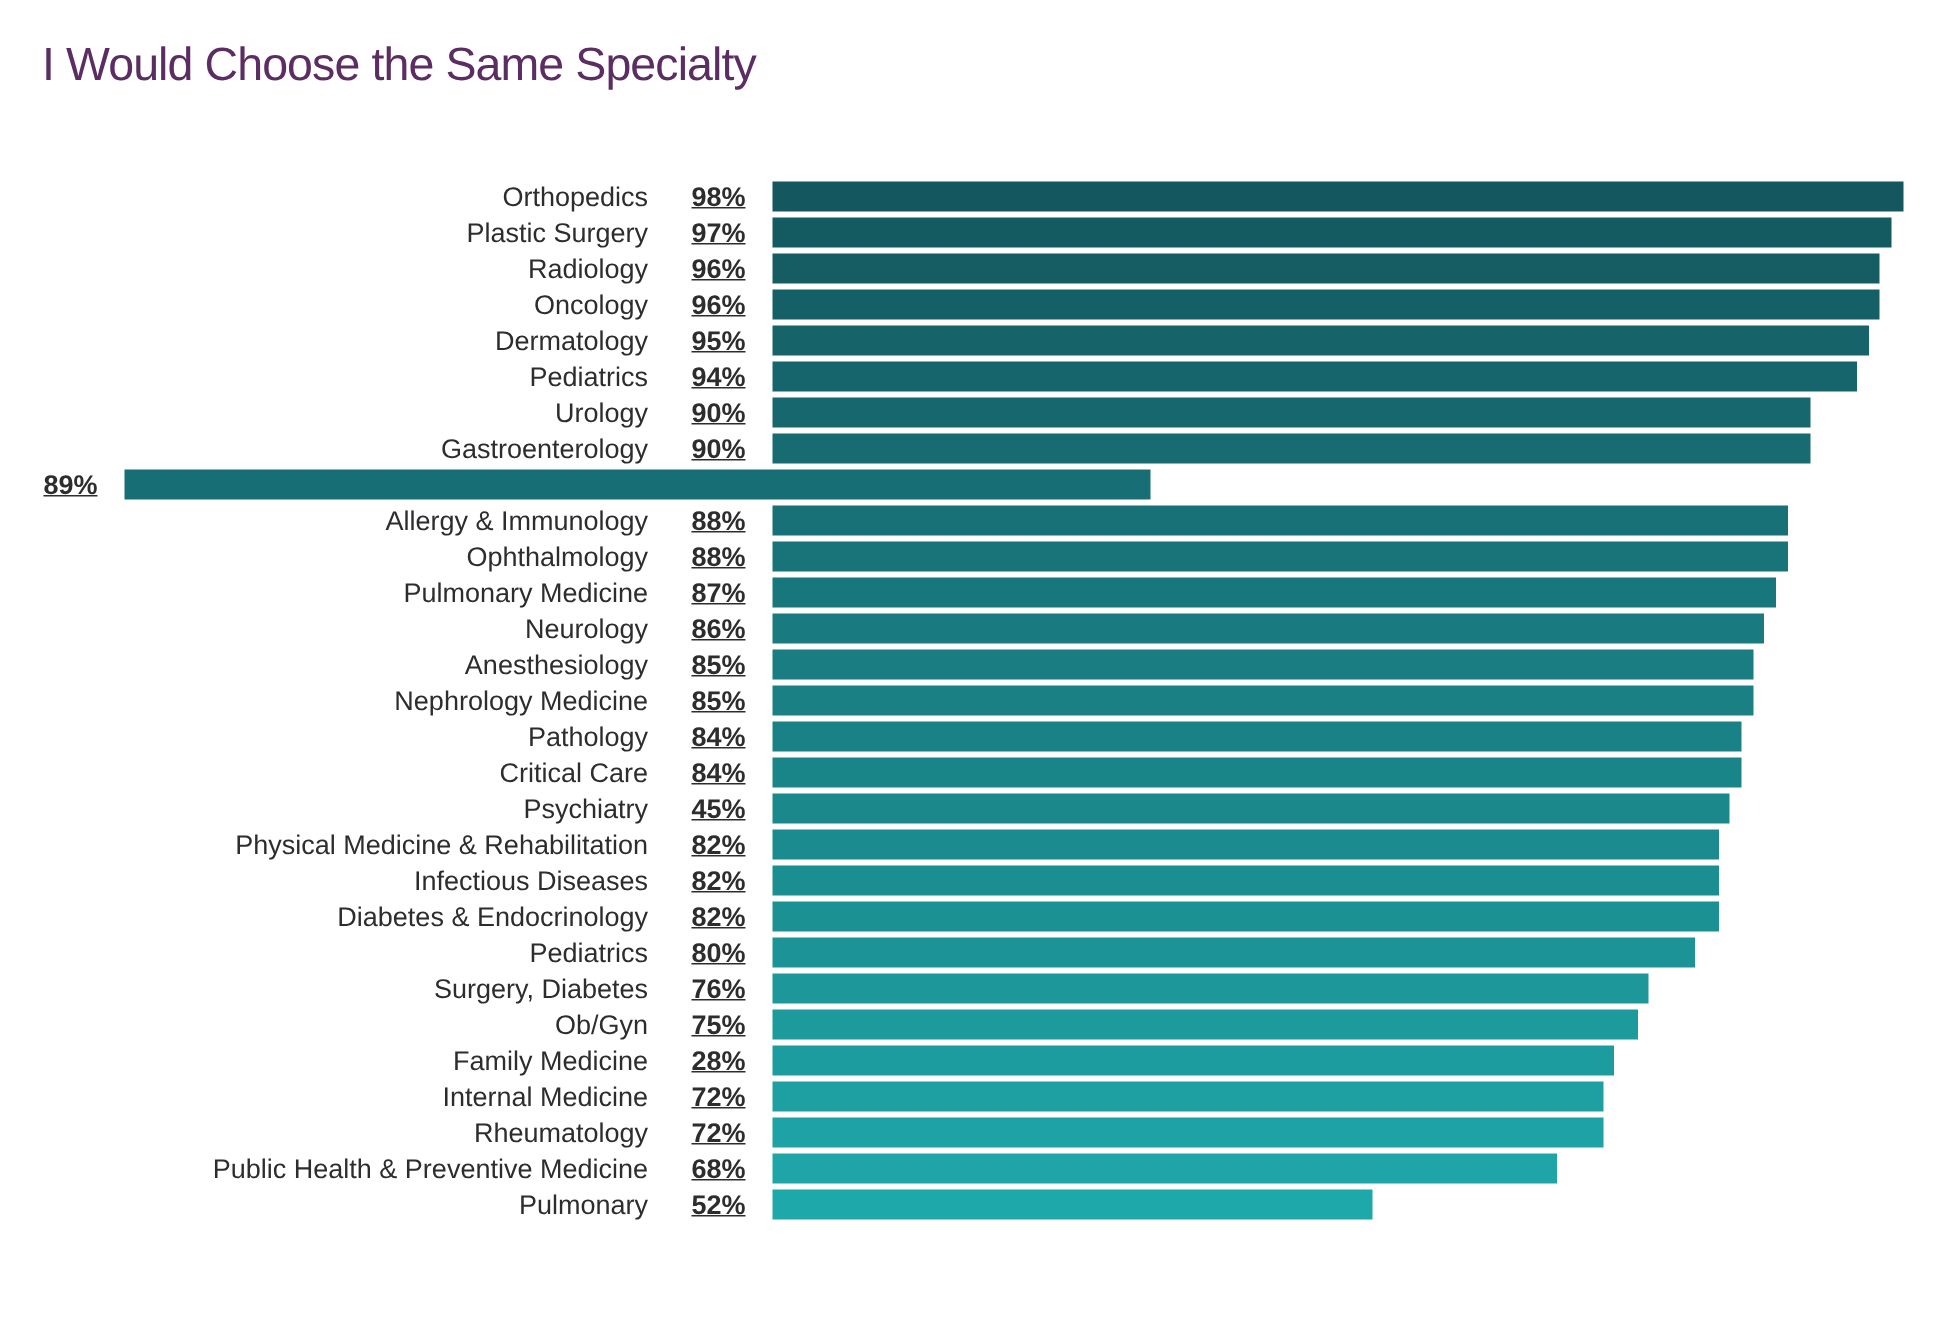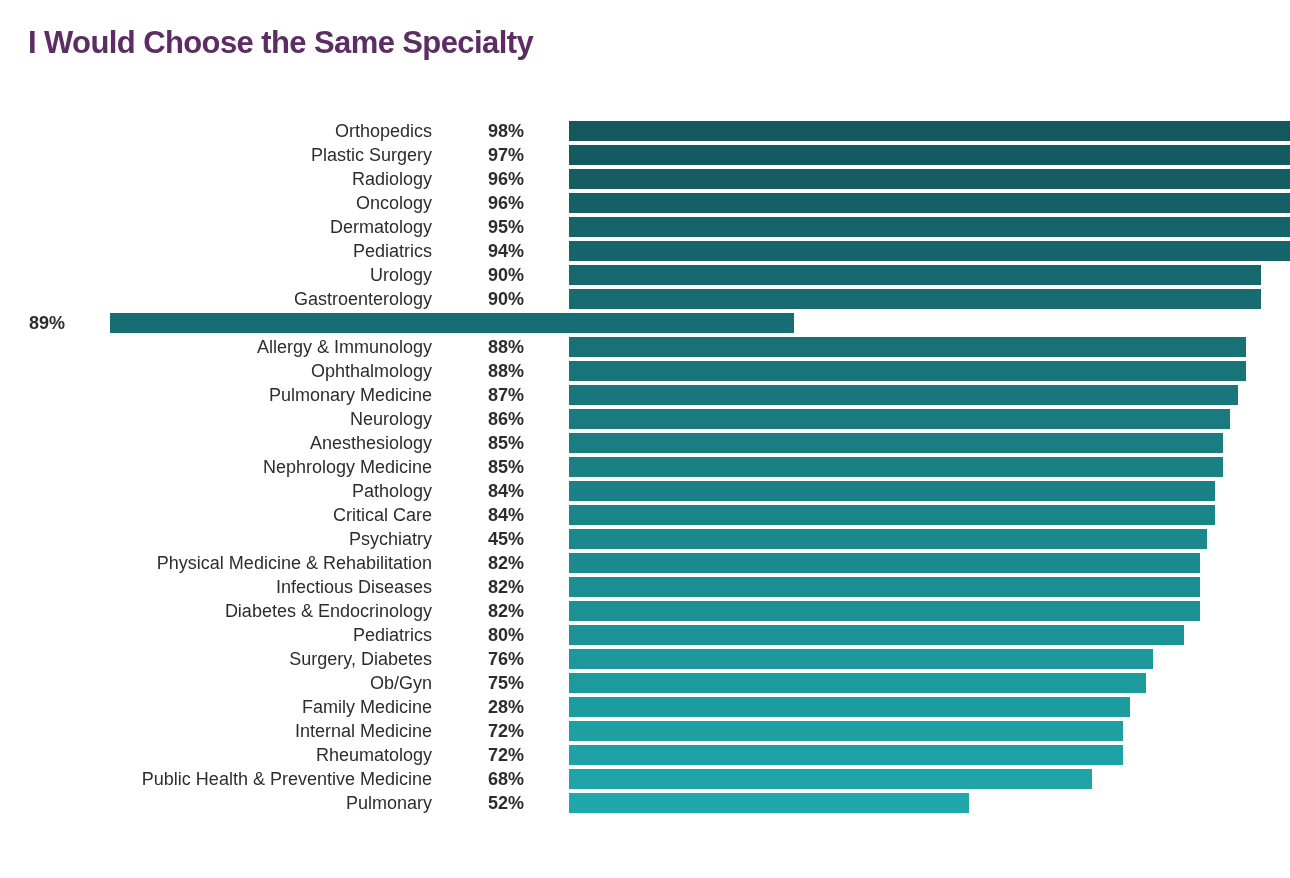--- a/index.html
+++ b/index.html
@@ -17,52 +17,52 @@
     height: 878px;
     background: #ffffff;
   }
   h1.chart-title {
     margin: 0;
     position: absolute;
     left: 28px;
     top: 24px;
     font-size: 31px;
     line-height: 38px;
-    font-weight: 700;
+    font-weight: 400;
     letter-spacing: -0.6px;
     color: #5b2d63;
   }
   .chart {
     position: absolute;
     left: 0;
     top: 119px;
     width: 1290px;
   }
   .row {
     display: flex;
     align-items: center;
     height: 24px;
-    gap: 27px;
   }
   .cat {
     flex: 0 0 432px;
     text-align: right;
     font-size: 18px;
     line-height: 24px;
     color: #2d2d2d;
     white-space: nowrap;
   }
   .val {
     flex: 0 0 65px;
     text-align: right;
     font-size: 18px;
     line-height: 24px;
     font-weight: 700;
     color: #2d2d2d;
     white-space: nowrap;
+    text-decoration: underline;
   }
   .bar-track {
     flex: 0 0 769px;
     margin-left: 18px;
     height: 20px;
   }
   .bar {
     height: 100%;
   }
 </style>

